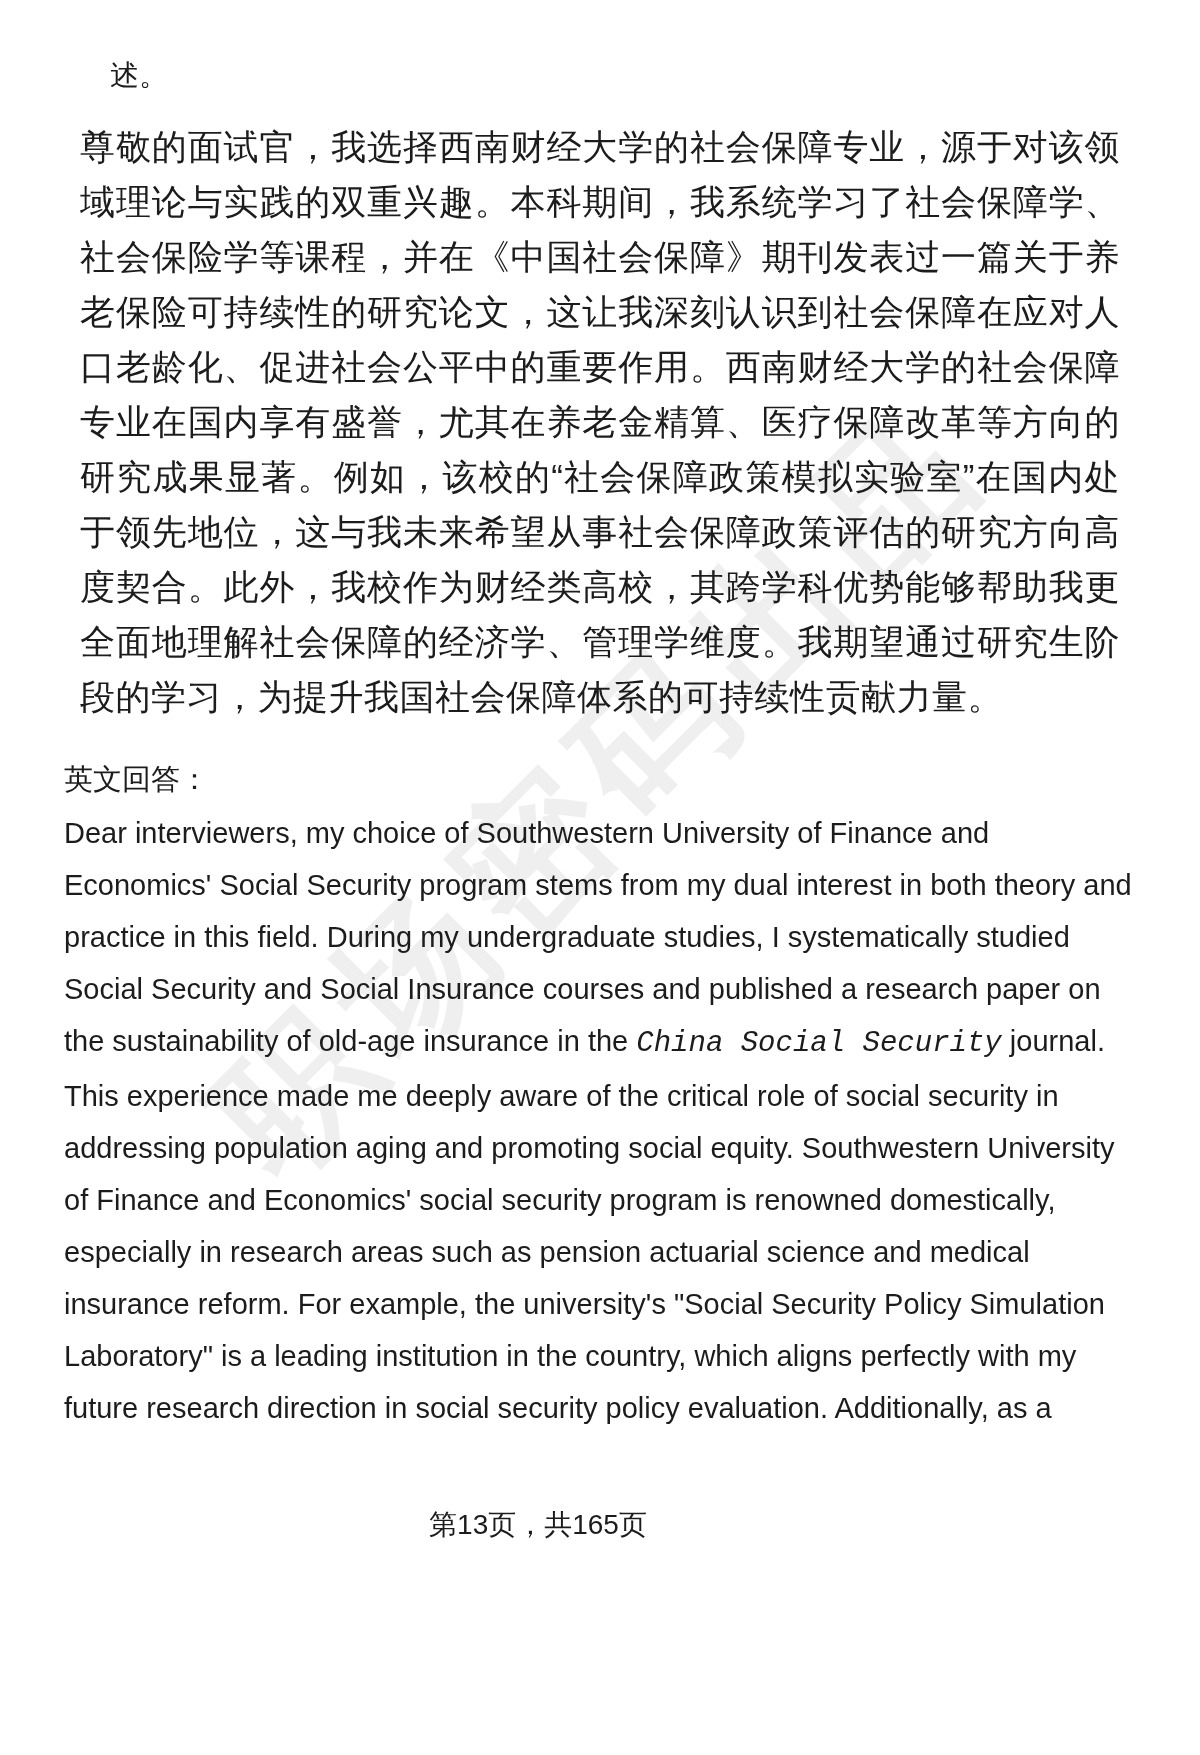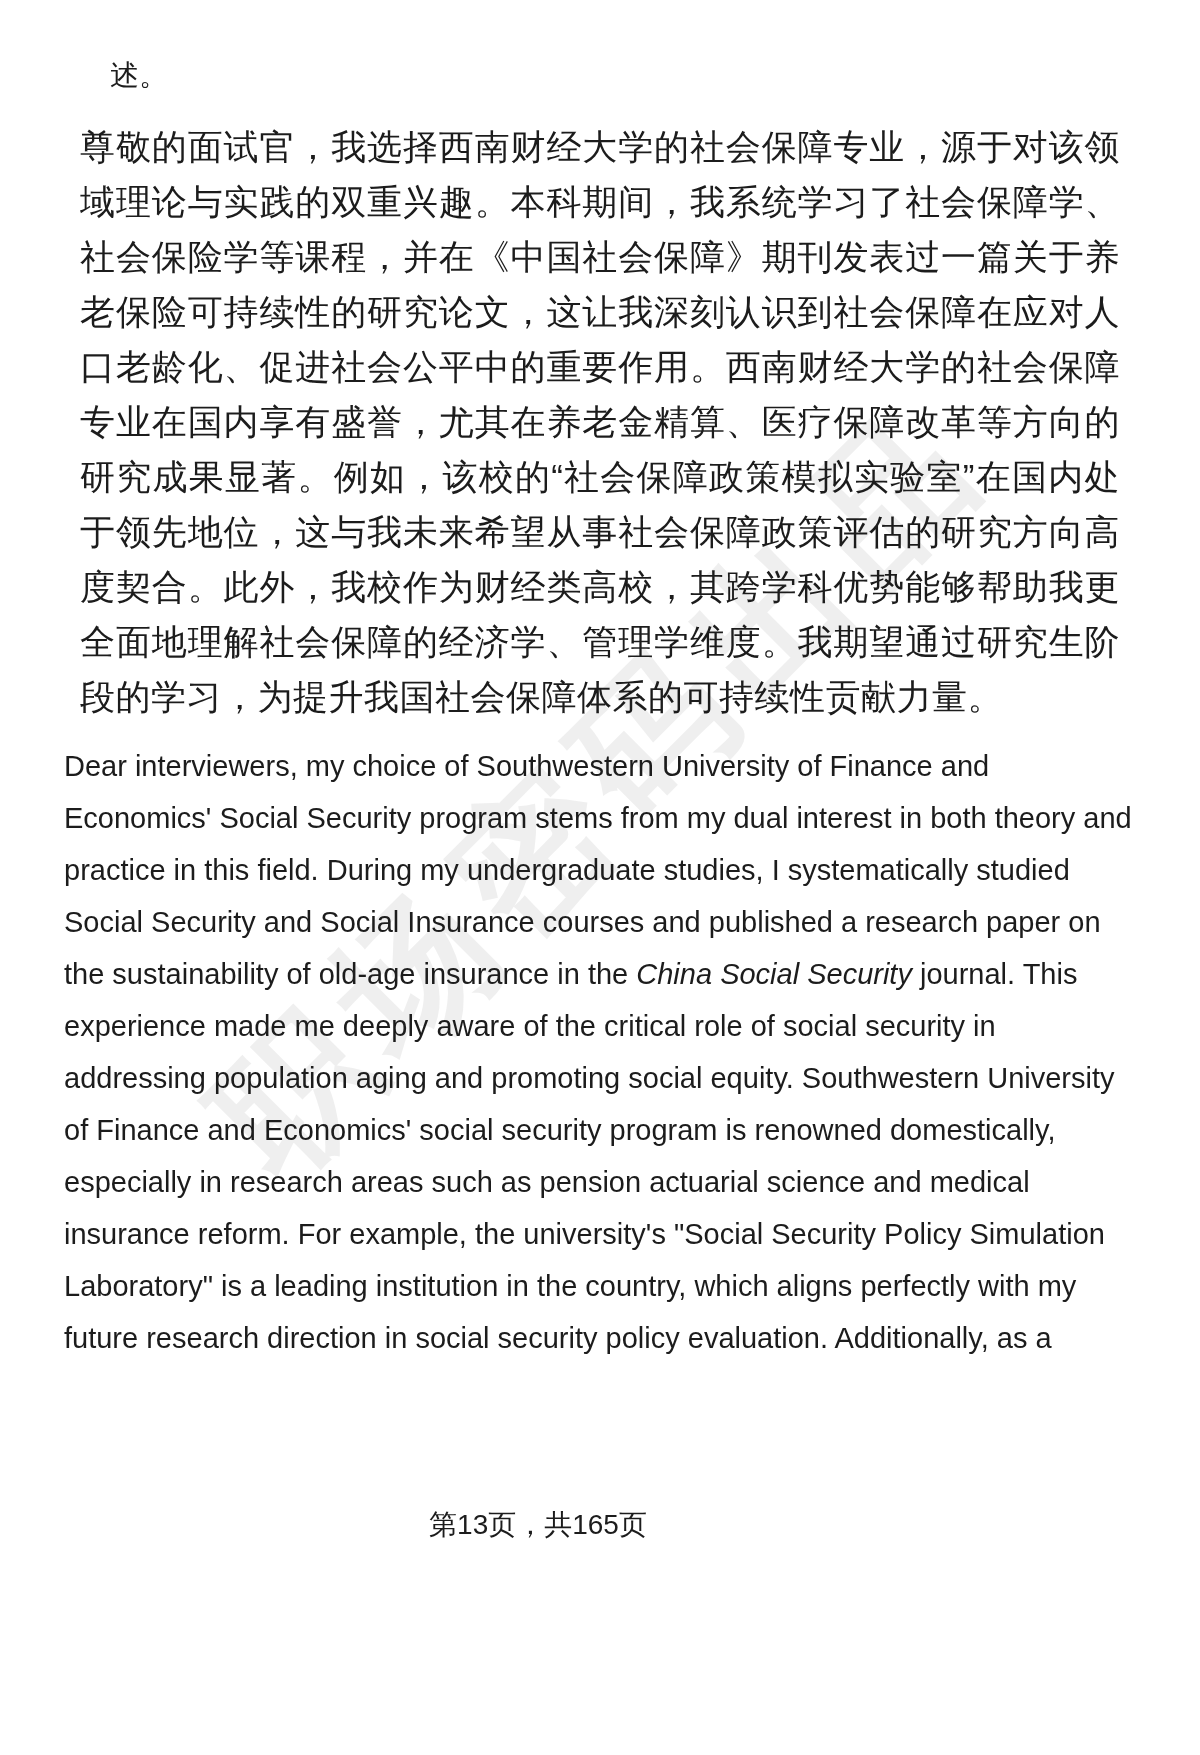--- a/index.html
+++ b/index.html
@@ -55,20 +55,21 @@
     line-height: 55px;
   }
   .en-para {
     margin: 0;
     font-size: 29px;
     line-height: 52px;
     text-align: left;
   }
   .en-para .italic {
     font-style: italic;
+    font-family: Liberation Mono, monospace;
   }
   .footer {
     position: absolute;
     left: 0;
     top: 1505px;
     width: 1076px;
     text-align: center;
     font-size: 28px;
     line-height: 40px;
     z-index: 1;
@@ -96,20 +97,21 @@
   <div class="watermark">职场密码出品</div>
 
   <div class="content">
 
     <p class="cont-line">述。</p>
 
 
 
     <p class="zh-para">尊敬的面试官，我选择西南财经大学的社会保障专业，源于对该领域理论与实践的双重兴趣。本科期间，我系统学习了社会保障学、社会保险学等课程，并在《中国社会保障》期刊发表过一篇关于养老保险可持续性的研究论文，这让我深刻认识到社会保障在应对人口老龄化、促进社会公平中的重要作用。西南财经大学的社会保障专业在国内享有盛誉，尤其在养老金精算、医疗保障改革等方向的研究成果显著。例如，该校的“社会保障政策模拟实验室”在国内处于领先地位，这与我未来希望从事社会保障政策评估的研究方向高度契合。此外，我校作为财经类高校，其跨学科优势能够帮助我更全面地理解社会保障的经济学、管理学维度。我期望通过研究生阶段的学习，为提升我国社会保障体系的可持续性贡献力量。</p>
 
+    <p class="en-section-label">英文回答：</p>
 
     <p class="en-para"><span>Dear interviewers, my choice of Southwestern University of Finance and Economics' Social Security program stems from my dual interest in both theory and practice in this field. During my undergraduate studies, I systematically studied Social Security and Social Insurance courses and published a research paper on the sustainability of old-age insurance in the </span><span class="italic">China Social Security</span><span> journal. This experience made me deeply aware of the critical role of social security in addressing population aging and promoting social equity. Southwestern University of Finance and Economics' social security program is renowned domestically, especially in research areas such as pension actuarial science and medical insurance reform. For example, the university's "Social Security Policy Simulation Laboratory" is a leading institution in the country, which aligns perfectly with my future research direction in social security policy evaluation. Additionally, as a</span></p>
 
   </div>
 
   <div class="footer">第13页，共165页</div>
 
 </div>
 
 </body></html>

